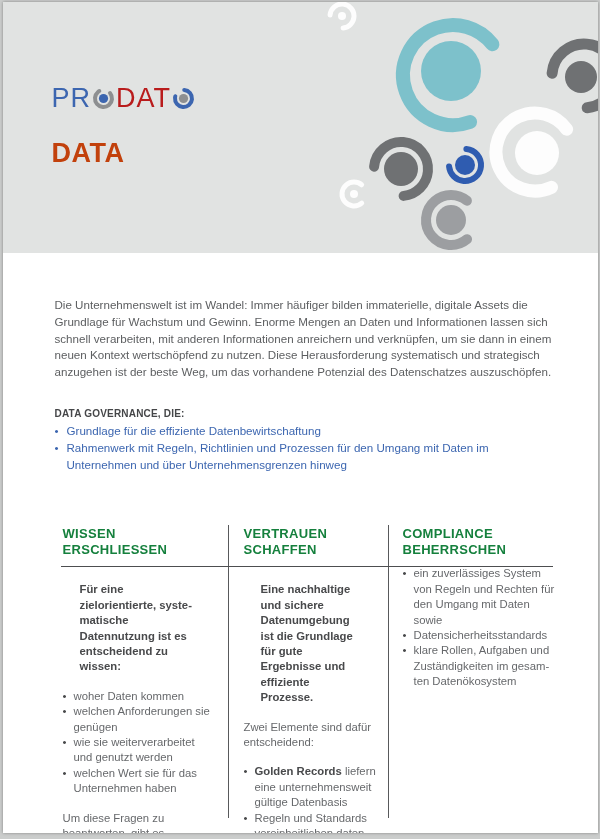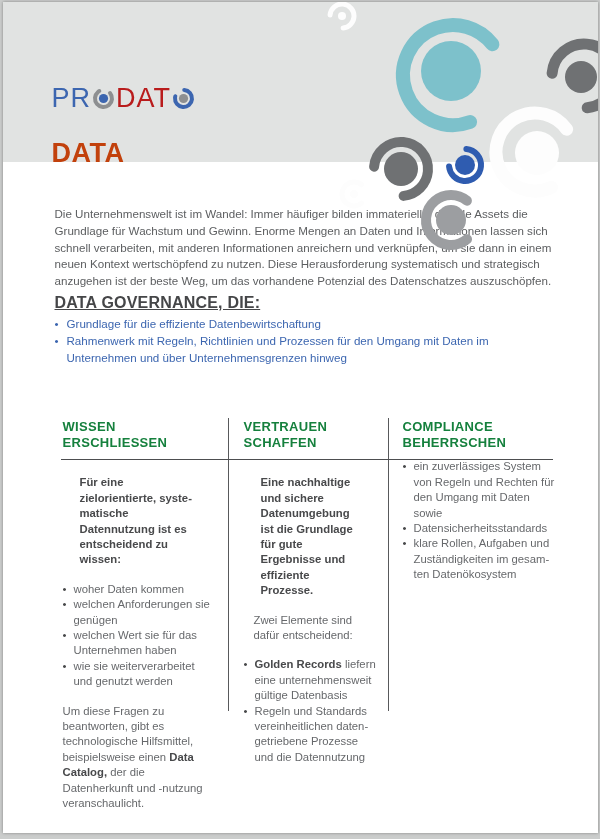--- a/index.html
+++ b/index.html
@@ -10,21 +10,21 @@
     -webkit-font-smoothing:antialiased;
   }
   .page{
     width:595px;height:831px;margin:2px auto 0;
     background:#ffffff;
     box-shadow:0 0 3px rgba(0,0,0,.35);
     position:relative;overflow:hidden;
   }
   
   .header{
-    position:relative;height:160px;background:#e1e3e2;
+    position:relative;height:251px;background:#e1e3e2;
   }
   .circles-svg{position:absolute;top:0;left:0;overflow:visible;pointer-events:none;}
   .logo{
     position:absolute;left:49px;top:83px;
     display:flex;align-items:center;
     font-size:27px;font-weight:500;letter-spacing:1px;line-height:1;
   }
   .logo .pr{color:#3c66b0;}
   .logo .dat{color:#b91c1c;}
   .logo svg{margin:0 1px;display:block;}
@@ -32,22 +32,22 @@
     position:absolute;left:49px;top:135px;
     font-size:27px;font-weight:700;color:#c2410c;
     line-height:33px;letter-spacing:.5px;
   }
   
   .intro{
     margin:44px 36px 0 52px;width:512px;
     font-size:11.6px;line-height:16.8px;color:#5c5e60;
   }
   .dg-heading{
-    margin:4px 0 4px 52px;
-    font-size:16px;font-weight:700;color:#454648;letter-spacing:.2px;text-decoration:underline;
+    margin:27px 0 4px 52px;
+    font-size:10px;font-weight:700;color:#454648;letter-spacing:.2px;
   }
   .dg-bullets{margin:0 36px 0 52px;padding:0;list-style:none;}
   .dg-bullets li{
     position:relative;padding-left:12px;
     font-size:11.6px;line-height:16.8px;color:#3c66b0;
   }
   .dg-bullets li::before{content:"•";position:absolute;left:0;color:#3c66b0;}
   
   .cols{
     position:relative;margin:50px 0 0 52px;width:504px;height:300px;
@@ -61,21 +61,21 @@
   .col{box-sizing:border-box;}
   .col.c1{padding:0 16px 0 8px;}
   .col.c2{padding:0 10px 0 16px;}
   .col.c3{padding:0 2px 0 15px;}
   .col-head{
     text-align:left;height:43px;box-sizing:border-box;padding-top:3px;
     color:#15803d;font-size:13px;font-weight:700;line-height:16px;letter-spacing:.3px;
   }
   .col-body{font-size:11.3px;line-height:15.4px;color:#66686b;}
   .col-body .lead{margin:16px 17px 14px;font-weight:700;color:#48494b;}
-  .col-body .para{margin:0 10px 14px;}
+  .col-body .para{margin:0 0 14px;}
   .col-body .footer-para{margin:14px 0 0;}
   .col-bullets{margin:0;padding:0;list-style:none;}
   .col-bullets li{position:relative;padding-left:11px;}
   .col-bullets li::before{content:"•";position:absolute;left:0;color:#48494b;}
   .b{font-weight:700;color:#48494b;}
 </style>
 </head>
 <body>
 
 <div class="page">
@@ -161,22 +161,22 @@
       <div class="col c1">
         <div class="col-head">
           <div>WISSEN</div>
           <div>ERSCHLIESSEN</div>
         </div>
         <div class="col-body">
           <p class="lead">Für eine zielorientierte, syste­matische Datennutzung ist es entscheidend zu wissen:</p>
           <ul class="col-bullets">
             <li><span class="b"></span><span>woher Daten kommen</span></li>
             <li><span class="b"></span><span>welchen Anforderungen sie genügen</span></li>
+            <li><span class="b"></span><span>wie sie weiterverarbeitet und genutzt werden</span></li>
             <li><span class="b"></span><span>welchen Wert sie für das Unter­nehmen haben</span></li>
-            <li><span class="b"></span><span>wie sie weiterverarbeitet und genutzt werden</span></li>
           </ul>
           <p class="footer-para"><span>Um diese Fragen zu beantworten, gibt es technologische Hilfsmittel, beispielsweise einen </span><span class="b">Data Cata­log,</span><span> der die Datenherkunft und -nutzung veranschaulicht.</span></p>
         </div>
       </div>
 
       <div class="col c2">
         <div class="col-head">
           <div>VERTRAUEN</div>
           <div>SCHAFFEN</div>
         </div>

